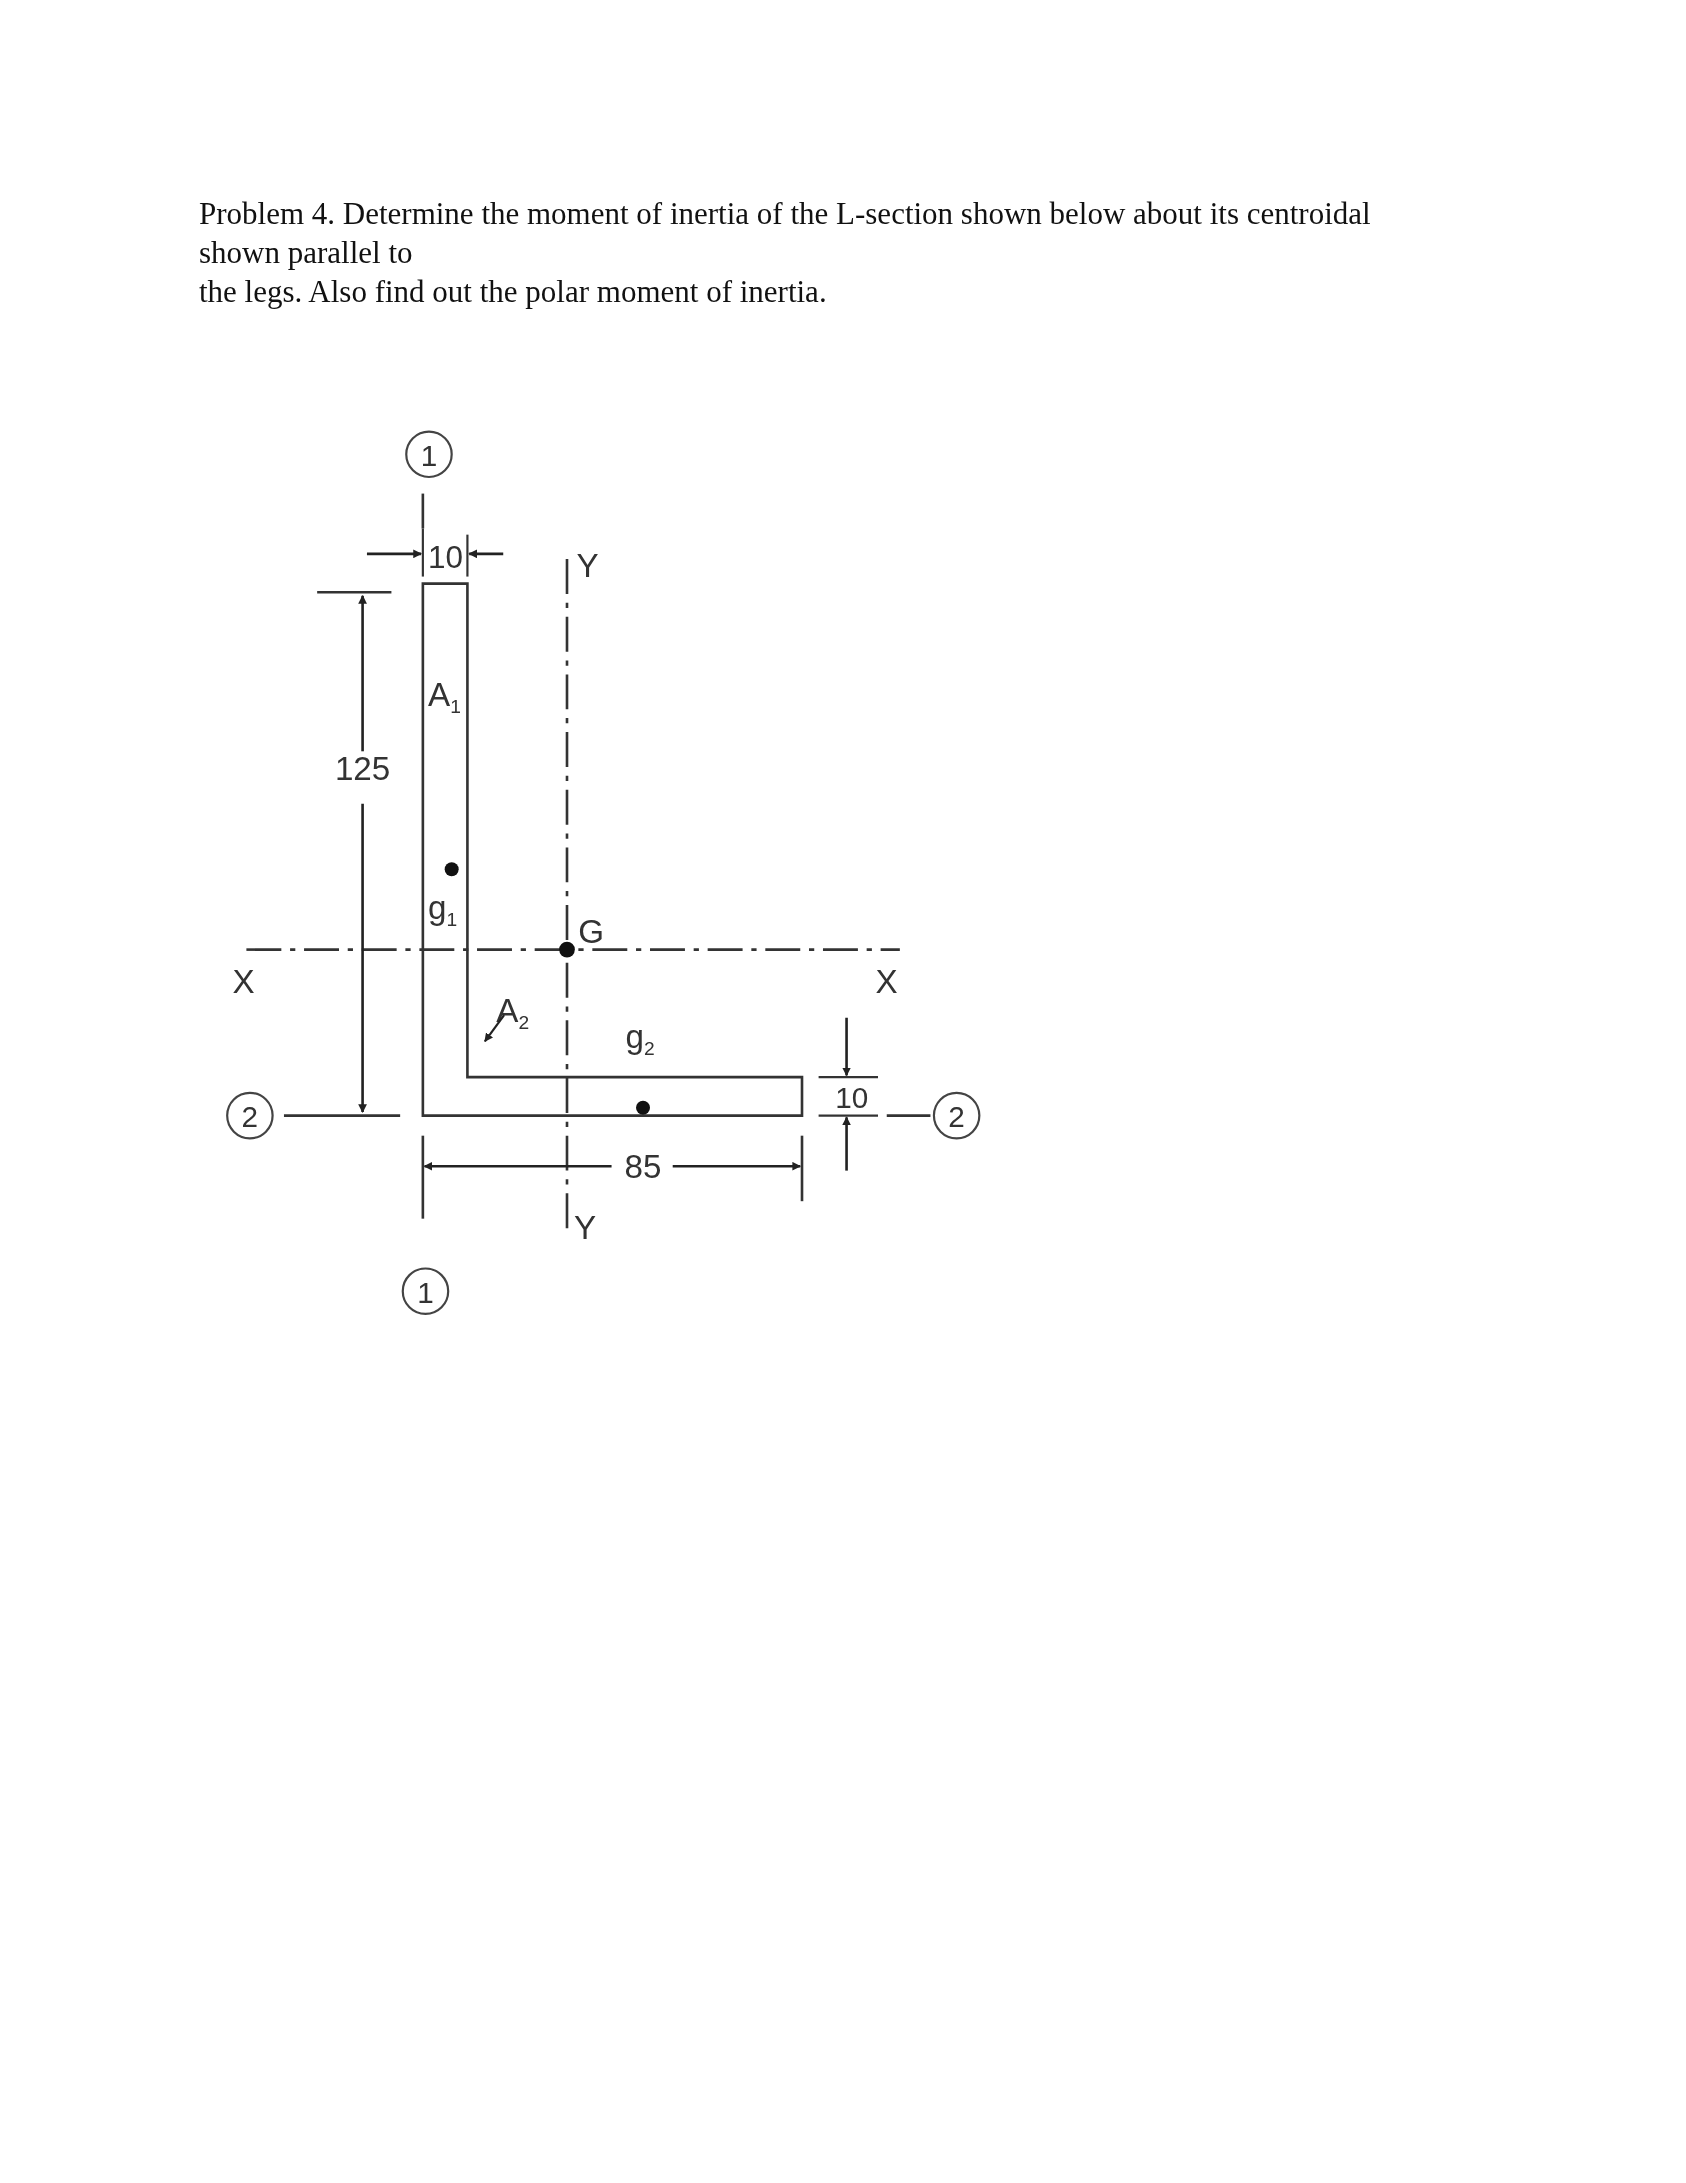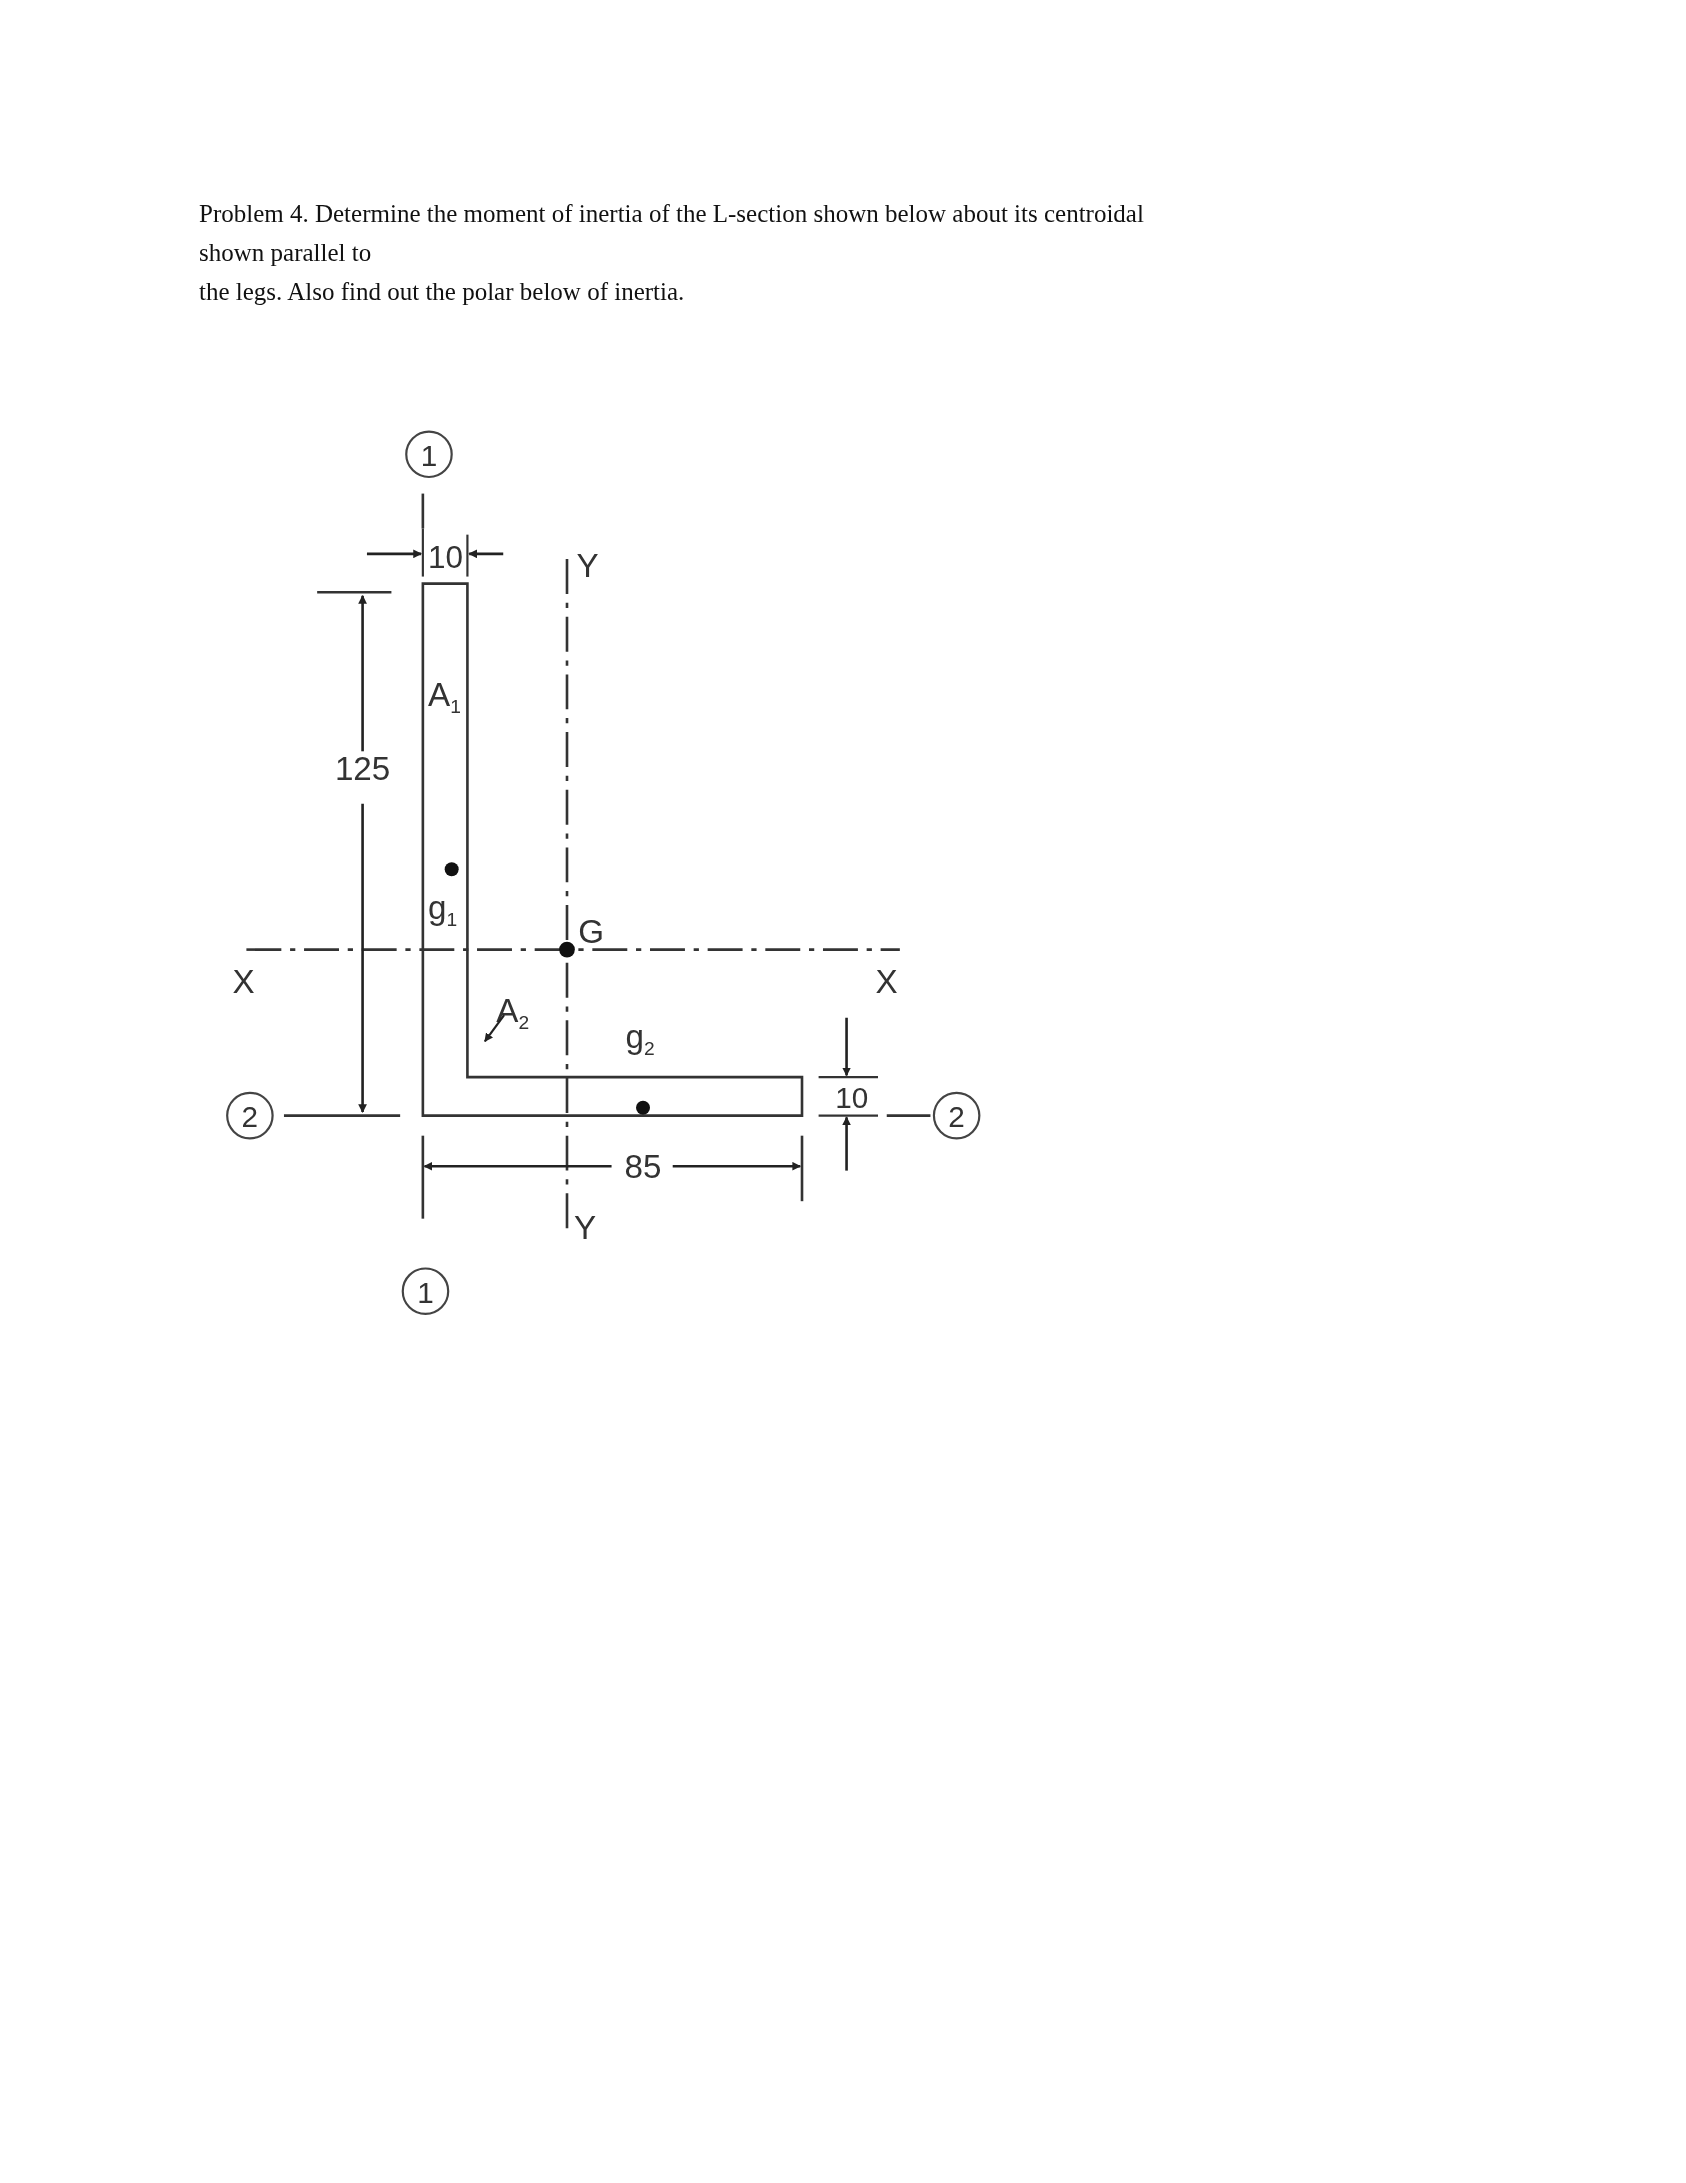--- a/index.html
+++ b/index.html
@@ -1,29 +1,29 @@
 <!DOCTYPE html>
 <html style="font-size:14px"><head>
 <meta charset="utf-8">
 <style>
   html, body { margin:0; padding:0; background:#ffffff; }
   body { width:1687px; height:2184px; position:relative; overflow:hidden; }
   .problem { position:absolute; left:199px; top:194px; width:1310px;
-    font-family:"Liberation Serif", serif; font-size:25px; line-height:39px; color:#111; }
+    font-family:"Liberation Serif", serif; font-size:31px; line-height:39px; color:#111; }
   .problem div { white-space:nowrap; }
   svg { position:absolute; left:0; top:0; }
   .lbl { font-family:"Liberation Sans", sans-serif; fill:#333; }
 </style>
 </head>
 <body>
 
 <div class="problem">
   <div>Problem 4. Determine the moment of inertia of the L-section shown below about its centroidal</div>
   <div>shown parallel to</div>
-  <div>the legs. Also find out the polar below of inertia.</div>
+  <div>the legs. Also find out the polar moment of inertia.</div>
 </div>
 
 <svg width="1687" height="2184" viewBox="0 0 1931 2500">
   <defs>
     <marker id="ah" markerWidth="10" markerHeight="10" refX="9" refY="5" orient="auto" markerUnits="userSpaceOnUse">
       <path d="M0,0 L10,5 L0,10 z" fill="#222"></path>
     </marker>
   </defs>
 
   <g stroke="#333" stroke-width="3" fill="none">

